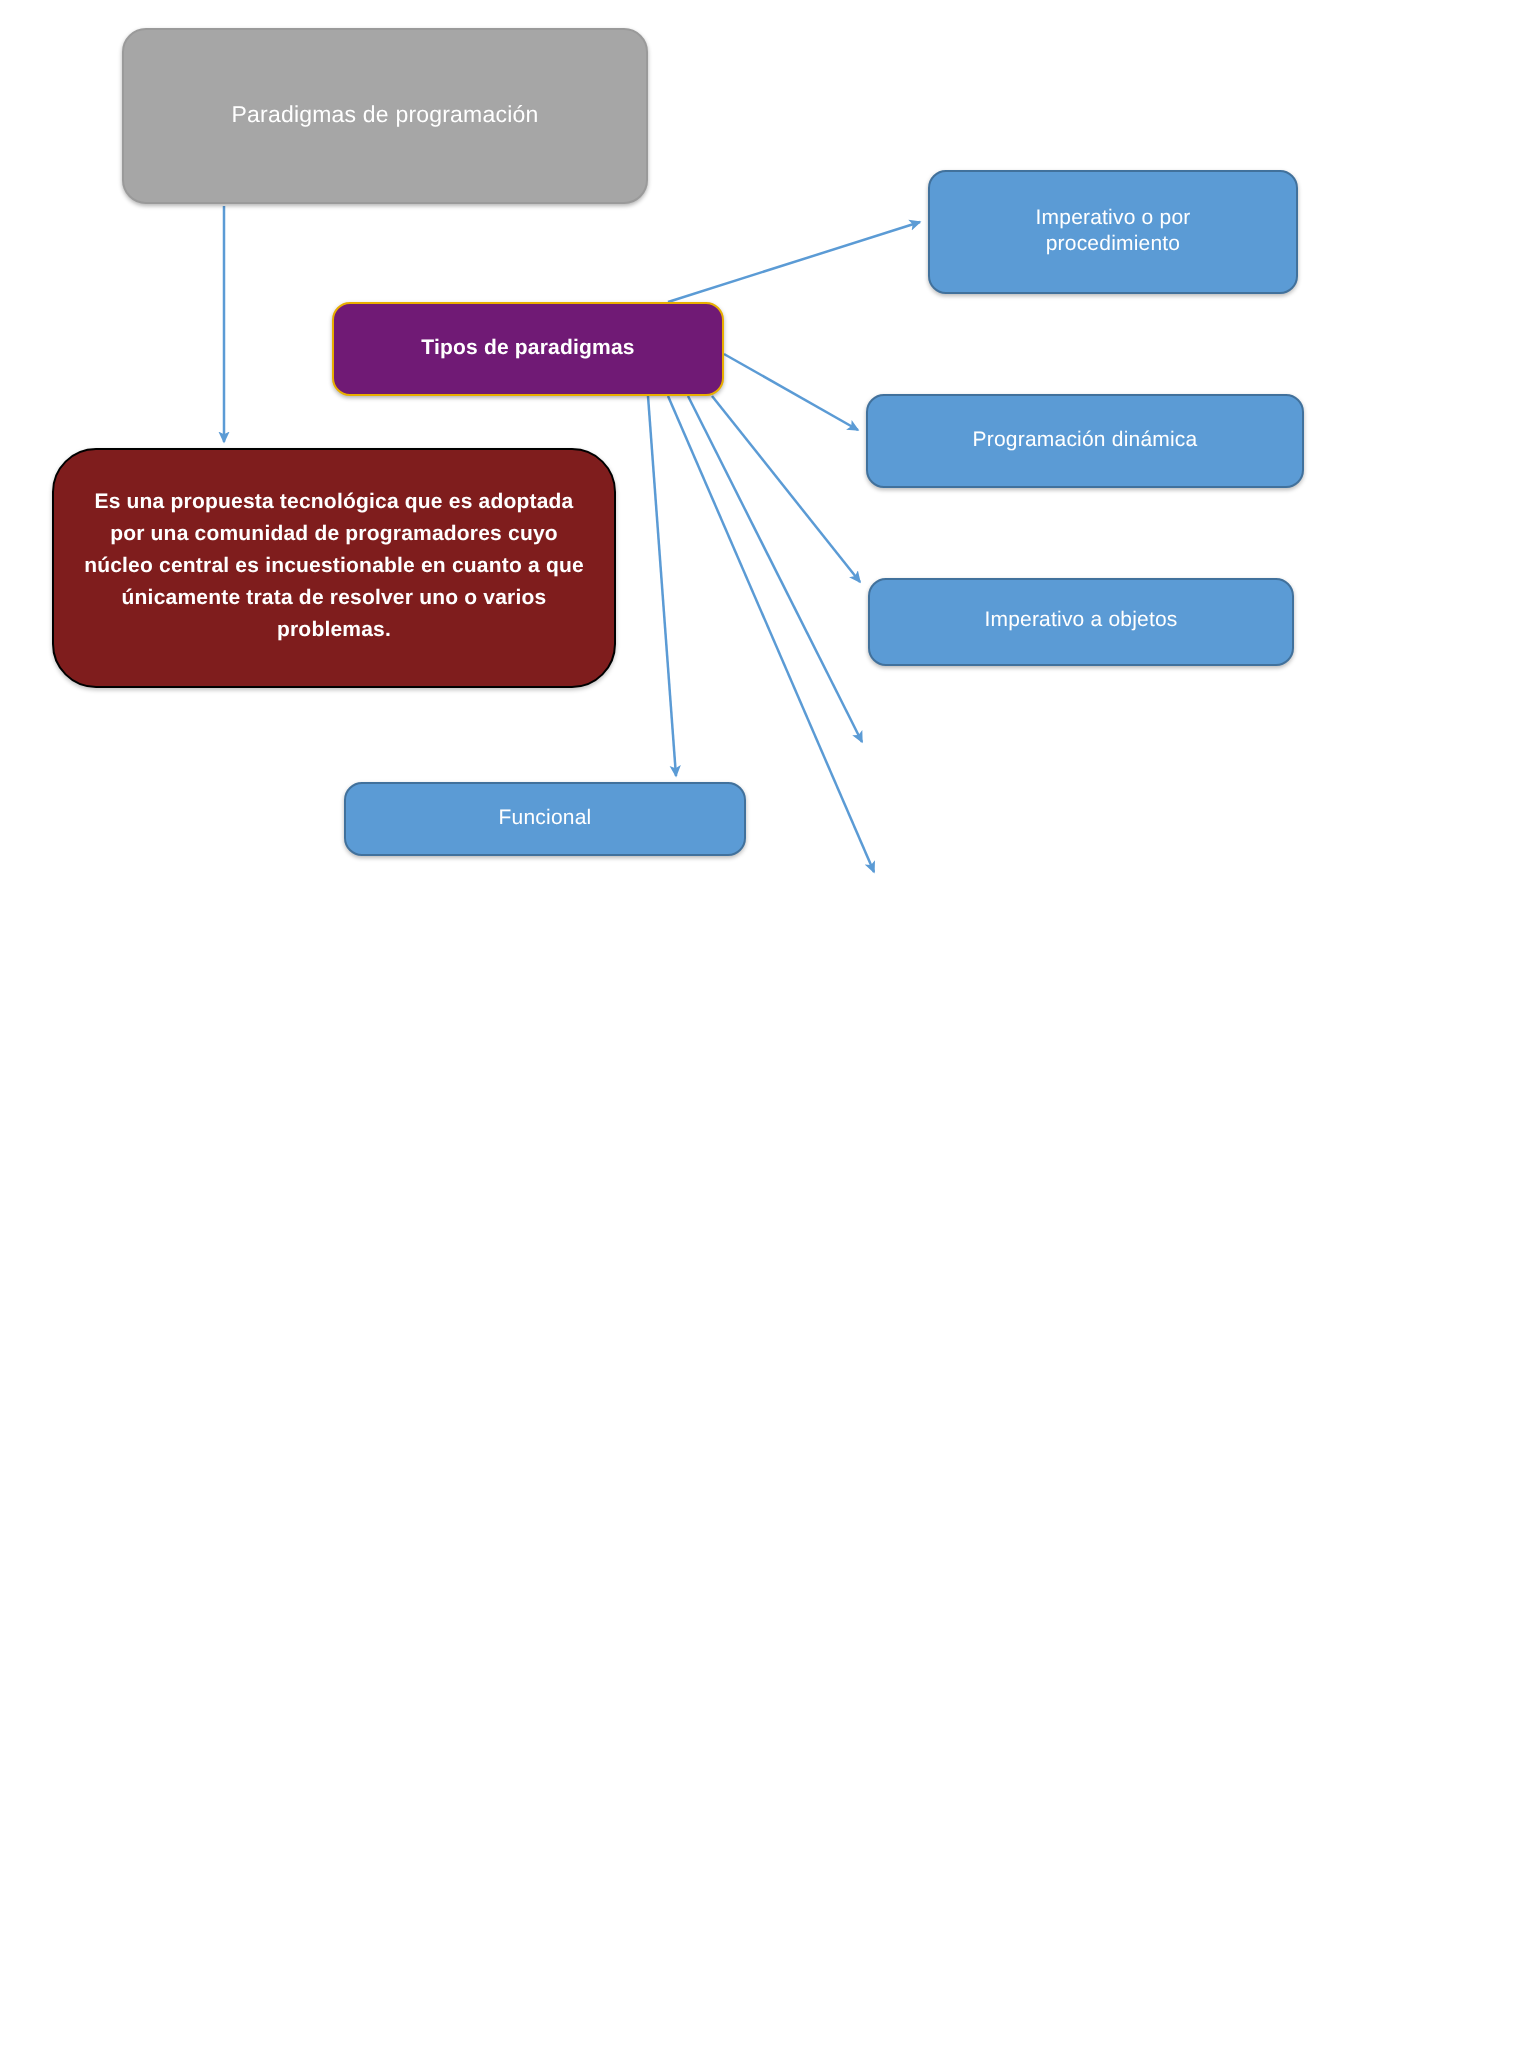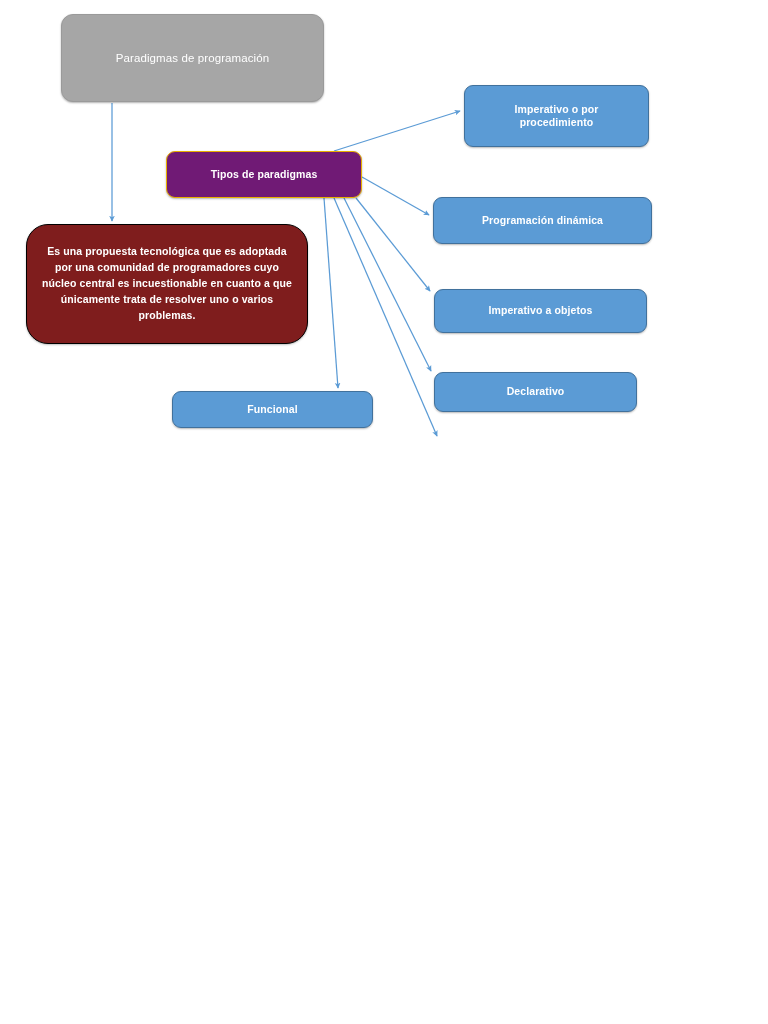--- a/index.html
+++ b/index.html
@@ -73,21 +73,21 @@
   }
   .node-definition .label {
     padding: 0 14px;
   }
   .node-branch {
     background: #5b9bd5;
     border: 1.2px solid #41719c;
     border-radius: 9px;
     box-shadow: 0 1px 2px rgba(0,0,0,.28);
     font-size: 10.5px;
-    font-weight: bold;
+    font-weight: normal;
   }
 </style>
 </head>
 <body>
 
 <div id="canvas">
 
   <svg id="connectors" viewBox="0 0 768 1024" xmlns="http://www.w3.org/2000/svg">
     <defs>
       <marker id="arrowhead" markerWidth="5.2" markerHeight="5.2" refX="4.2" refY="2.6" orient="auto" markerUnits="strokeWidth">
@@ -123,22 +123,19 @@
   </div>
 
   <div class="node node-branch" style="left:433px; top:197px; width:219px; height:47px;">
     <span class="label">Programación dinámica</span>
   </div>
 
   <div class="node node-branch" style="left:434px; top:289px; width:213px; height:44px;">
     <span class="label">Imperativo a objetos</span>
   </div>
 
-  <div class="node node-branch" style="left:434px; top:372px; width:203px; height:40px;">
-    <span class="label">Declarativo</span>
-  </div>
 
 
   <div class="node node-branch" style="left:172px; top:391px; width:201px; height:37px;">
     <span class="label">Funcional</span>
   </div>
 
 </div>
 
 </body></html>

